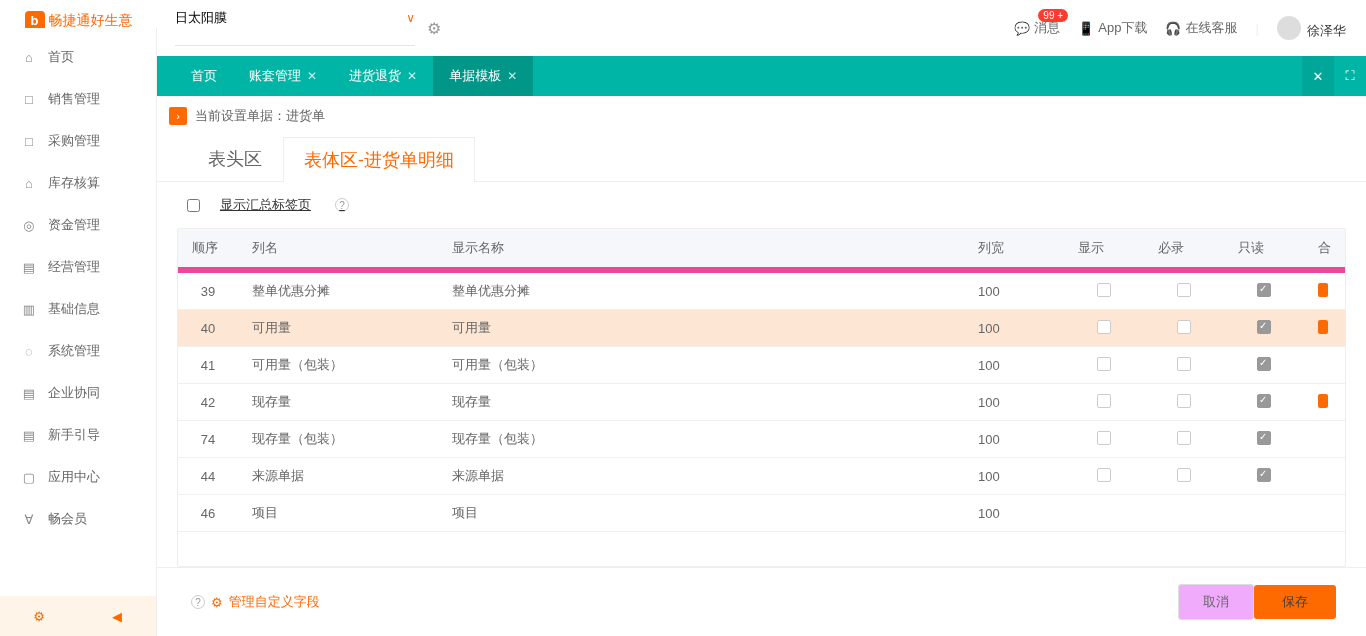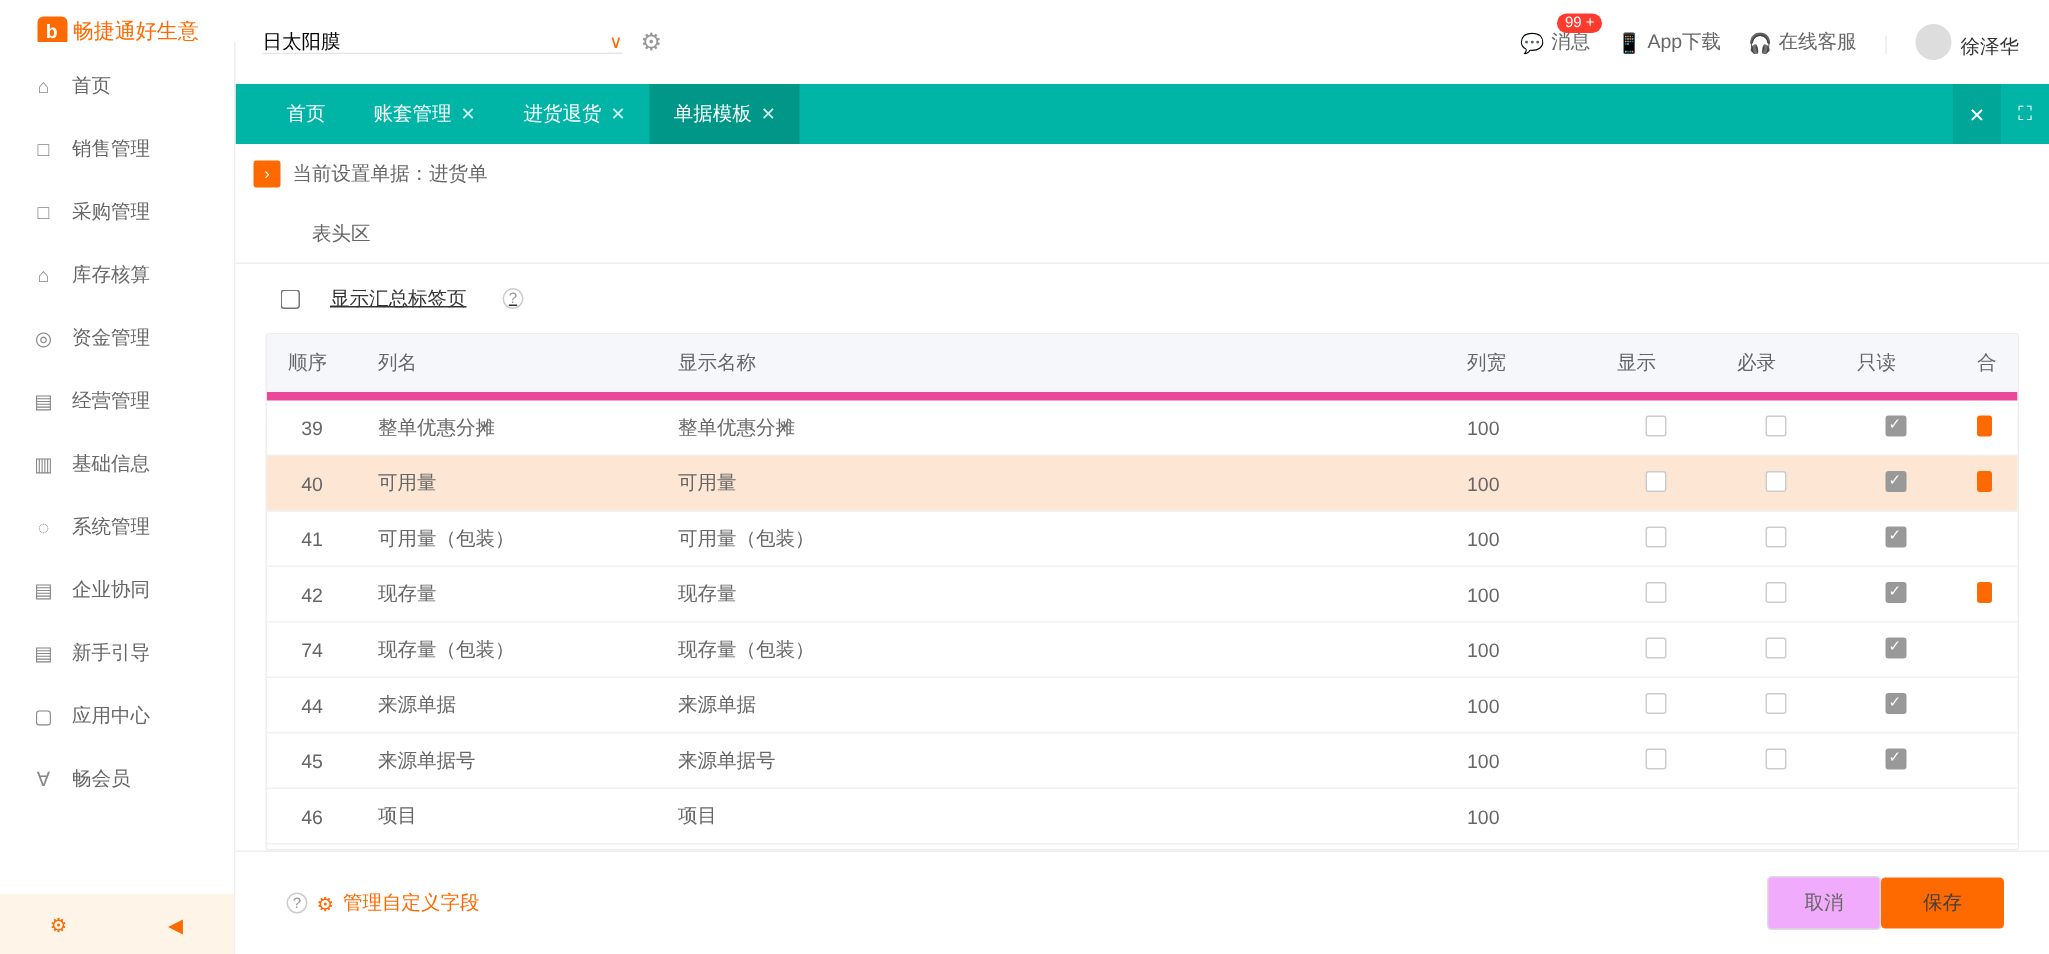--- a/index.html
+++ b/index.html
@@ -6,21 +6,21 @@
     body { font-family: "Microsoft YaHei", -apple-system, sans-serif; font-size: 13px; color: #333; background: #f5f5f5; }
     
     
     .top-header { display: flex; align-items: center; height: 56px; background: #fff; padding: 0 20px 0 0; }
     .logo-area { width: 157px; display: flex; flex-direction: column; align-items: center; justify-content: center; }
     .logo-row { display: flex; align-items: center; gap: 4px; }
     .logo-icon { width: 20px; height: 20px; background: #ff6a00; border-radius: 4px; display: flex; align-items: center; justify-content: center; color: #fff; font-weight: bold; }
     .logo-text { color: #ff6a00; font-size: 14px; font-weight: 500; }
     .logo-sub { color: #ff6a00; font-size: 11px; margin-top: 0; }
     .search-area { display: flex; align-items: center; gap: 12px; margin-left: 18px; }
-    .search-box { display: flex; align-items: center; width: 240px; border-bottom: 1px solid #e5e5e5; padding-bottom: 0; }
+    .search-box { display: flex; align-items: center; width: 240px; border-bottom: 1px solid #e5e5e5; padding-bottom: 20px; }
     .search-input { border: none; outline: none; flex: 1; font-size: 13px; }
     .chevron-down { color: #ff6a00; font-size: 12px; }
     .gear-icon { color: #999; font-size: 16px; cursor: pointer; }
     .btn-primary { background: #ff6a00; color: #fff; border: none; padding: 8px 18px; border-radius: 3px; font-size: 13px; cursor: pointer; margin-left: 12px; }
     .header-spacer { flex: 1; }
     .header-actions { display: flex; align-items: center; gap: 18px; }
     .action-item { display: flex; align-items: center; gap: 4px; color: #666; cursor: pointer; font-size: 13px; position: relative; }
     .badge { position: absolute; top: -10px; right: -8px; background: #ff3b30; color: #fff; font-size: 10px; padding: 1px 5px; border-radius: 8px; }
     .avatar { width: 24px; height: 24px; background: #ddd; border-radius: 50%; }
     .user-area { display: flex; align-items: flex-end; gap: 6px; }
@@ -47,21 +47,21 @@
     .tabs-spacer { flex: 1; }
     .tabs-action { width: 32px; height: 40px; display: flex; align-items: center; justify-content: center; color: #fff; cursor: pointer; background: rgba(0,0,0,0.08); }
     .tabs-action:last-child { background: transparent; }
     
     
     .breadcrumb-row { display: flex; align-items: center; height: 40px; padding: 0 12px; font-size: 13px; color: #666; }
     .bc-arrow { width: 18px; height: 18px; background: #ff6a00; display: inline-flex; align-items: center; justify-content: center; color: #fff; font-size: 11px; border-radius: 2px; margin-right: 8px; }
     
     
     .sub-tabs { display: flex; padding-left: 30px; border-bottom: 1px solid #eee; }
-    .sub-tab { padding: 10px 20px; font-size: 13px; color: #666; cursor: pointer; border: 1px solid transparent; border-bottom: none; text-align: center; }
+    .sub-tab { padding: 10px 20px; font-size: 18px; color: #666; cursor: pointer; border: 1px solid transparent; border-bottom: none; text-align: center; }
     .sub-tab.active { color: #ff6a00; border-color: #eee; background: #fff; position: relative; top: 1px; }
     
     
     .option-row { display: flex; align-items: center; padding: 14px 30px; gap: 20px; text-decoration: underline; }
     
     
     .table-wrap { flex: 1; overflow: auto; margin: 0 20px; border: 1px solid #eee; border-radius: 2px; }
     .table { width: 100%; border-collapse: collapse; }
     .table th { background: #f5f7fa; text-align: left; padding: 10px 14px; font-weight: 500; color: #666; font-size: 13px; border-bottom: 6px solid #ec4899; position: sticky; top: 0; }
     .table td { padding: 9px 14px; border-bottom: 1px solid #f0f0f0; color: #666; font-size: 13px; }
@@ -220,20 +220,21 @@
     </div>
 
     <div class="breadcrumb-row">
       <span class="bc-arrow">›</span>
       <span>当前设置单据：</span>
       <span>进货单</span>
     </div>
 
     <div class="sub-tabs" id="sub-tabs">
         <div class="sub-tab">表头区</div>
+        <div class="sub-tab active">表体区-进货单明细</div>
       </div>
 
     <div class="option-row">
       <input type="checkbox" style="">
       <span>显示汇总标签页</span>
       <span class="q-icon">?</span>
     </div>
 
     <div class="table-wrap">
       <table class="table">
@@ -304,30 +305,20 @@
     <td class="col-order">44</td>
     <td>来源单据</td>
     <td>来源单据</td>
     <td class="col-width">100</td>
     <td class="col-chk"><span class="chk"></span></td>
     <td class="col-chk"><span class="chk"></span></td>
     <td class="col-chk"><span class="chk checked"></span></td>
     <td class="col-last"></td>
             </tr>
             <tr>
-    <td class="col-order">45</td>
-    <td>来源单据号</td>
-    <td>来源单据号</td>
-    <td class="col-width">100</td>
-    <td class="col-chk"><span class="chk"></span></td>
-    <td class="col-chk"><span class="chk"></span></td>
-    <td class="col-chk"><span class="chk checked"></span></td>
-    <td class="col-last"></td>
-            </tr>
-            <tr>
     <td class="col-order">46</td>
     <td>项目</td>
     <td>项目</td>
     <td class="col-width">100</td>
     <td class="col-chk"></td>
     <td class="col-chk"></td>
     <td class="col-chk"></td>
     <td class="col-last"></td>
             </tr>
           </tbody>

